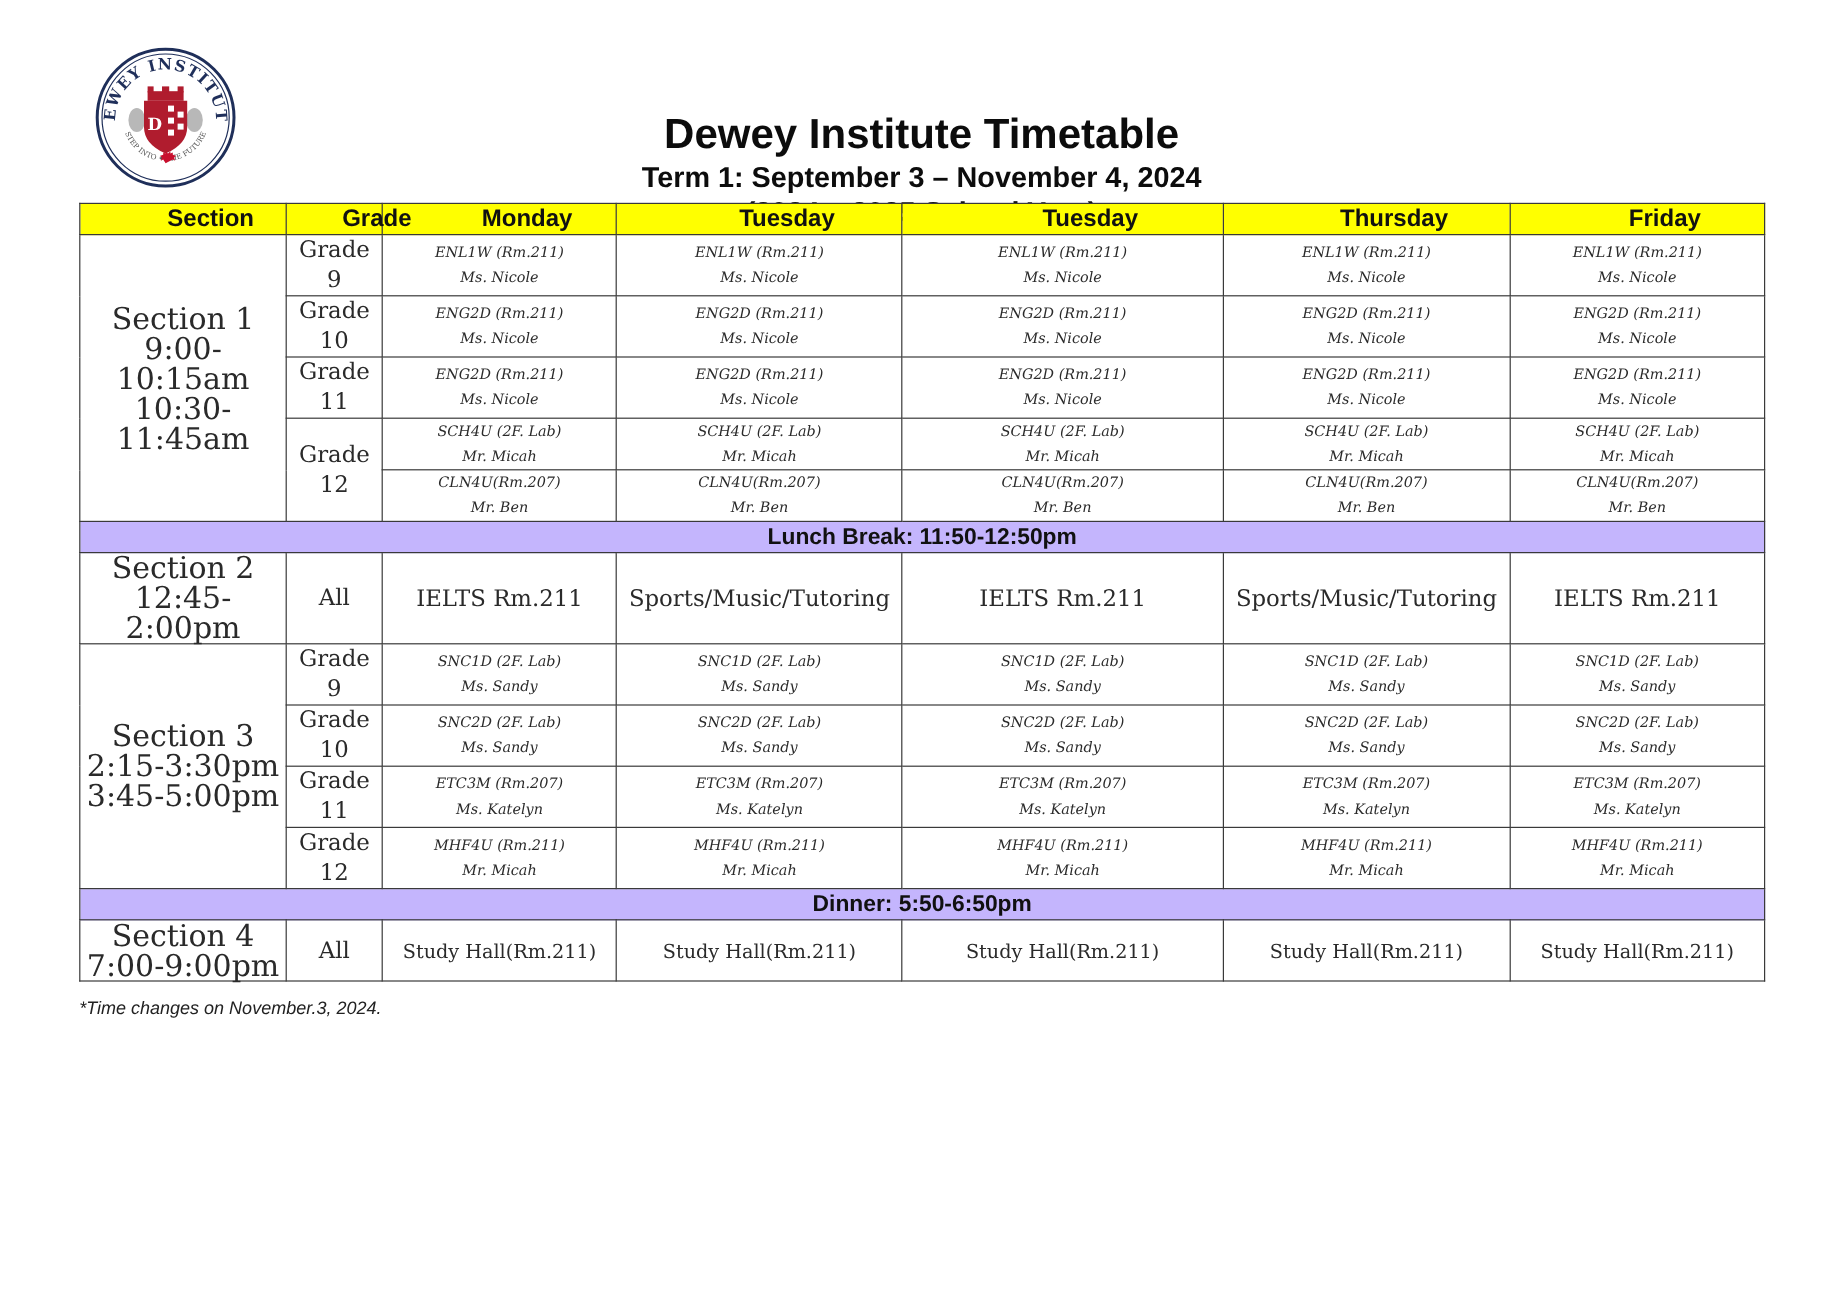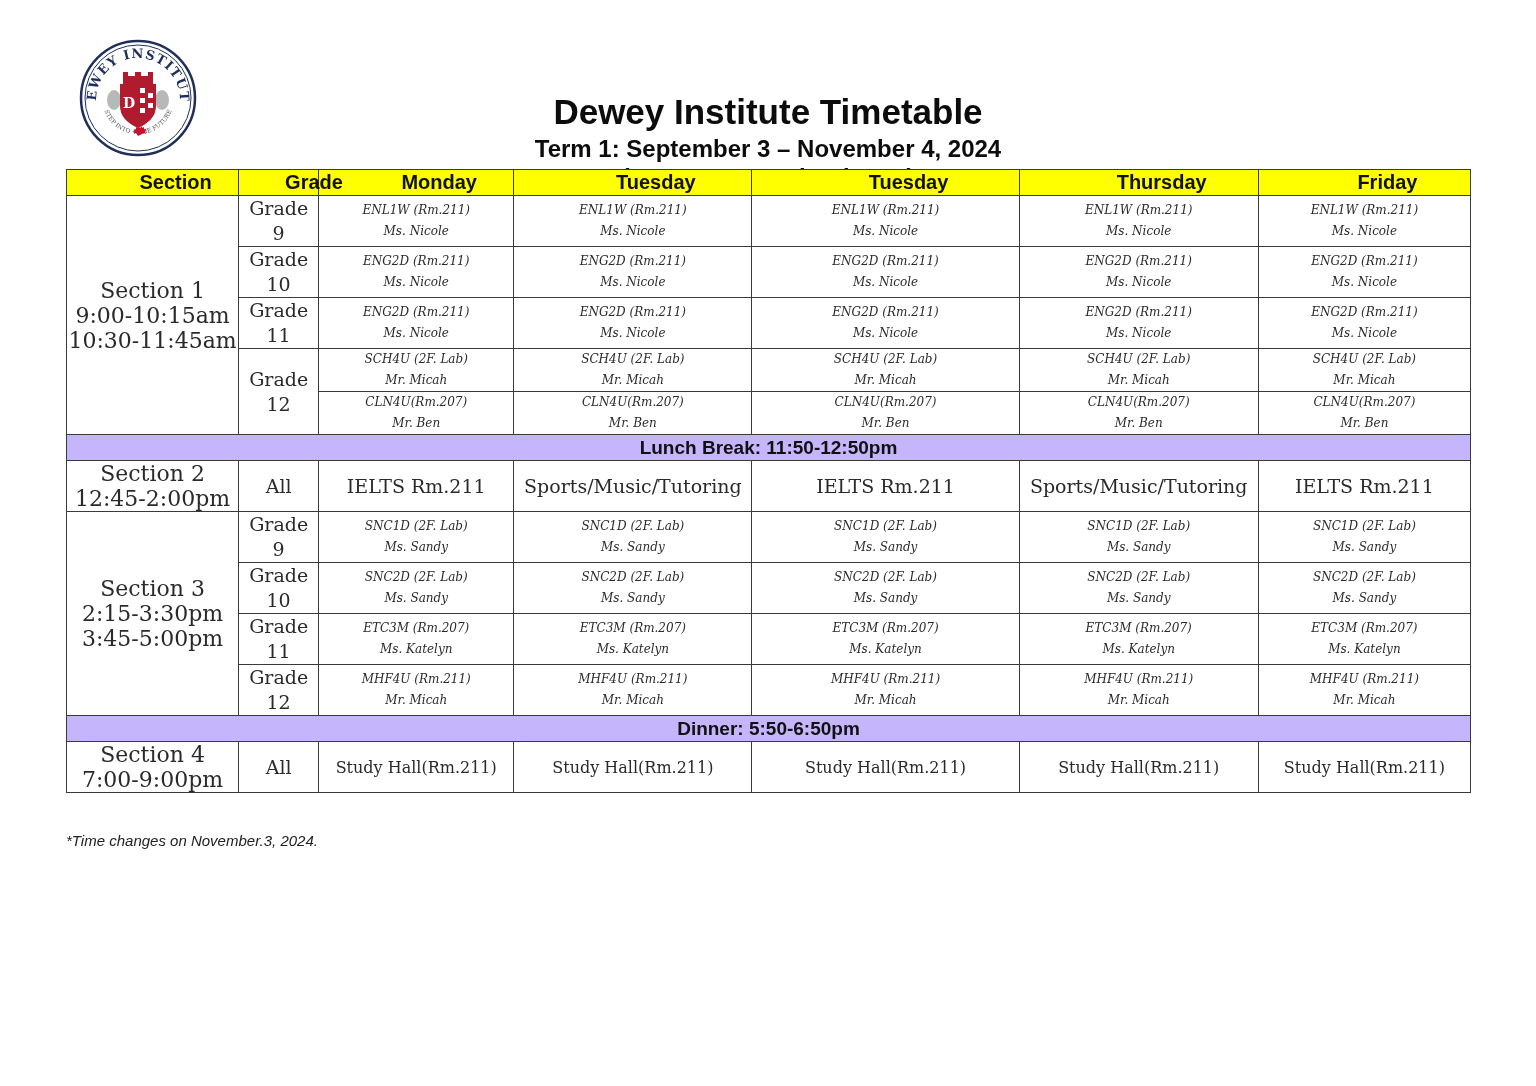--- a/index.html
+++ b/index.html
@@ -7,21 +7,21 @@
          font-family: "DejaVu Serif", "Liberation Serif", serif; color: #1a1a1a; }
   .logo { position: absolute; left: 78px; top: 38px; width: 120px; height: 120px; }
   .title-block { position: absolute; left: 0; width: 1536px; top: 66px; text-align: center; }
   .title { font-family: "Liberation Sans", sans-serif; font-weight: bold; font-size: 35px; line-height: 44px; color: #0c0c0c; margin-top: 24px; }
   .subtitle { font-family: "Liberation Sans", sans-serif; font-weight: bold; font-size: 24px; line-height: 29px; color: #0c0c0c; }
   table.tt { position: absolute; left: 66px; top: 169px; width: 1405px; border-collapse: collapse; table-layout: fixed; }
   table.tt td, table.tt th { border: 1.5px solid #3a3a3a; text-align: center; vertical-align: middle; padding: 0; }
   table.tt th { background: #ffff00; font-family: "Liberation Sans", sans-serif; font-weight: bold; font-size: 20px; height: 25px; color: #111; padding-left: 46px; }
   .cell { font-size: 12px; line-height: 21px; color: #2a2a2a; font-style: italic; }
   .grade { font-size: 19px; line-height: 25px; color: #2a2a2a; }
-  .section { font-size: 22px; line-height: 25px; color: #2a2a2a; }
+  .section { font-size: 25px; line-height: 25px; color: #2a2a2a; }
   .big { font-size: 19px; color: #2a2a2a; }
   .study { font-size: 16px; color: #2a2a2a; }
   .break-row td { background: #c4b5fd; font-family: "Liberation Sans", sans-serif; font-weight: bold; font-size: 19px; height: 25px; color: #111; }
   .r52 { height: 51px; }
   .r44 { height: 43px; }
   .footnote { position: absolute; left: 66px; top: 832px; font-family: "Liberation Sans", sans-serif; font-size: 15px; color: #222; font-style: italic; }
 </style>
 </head>
 <body>
 

